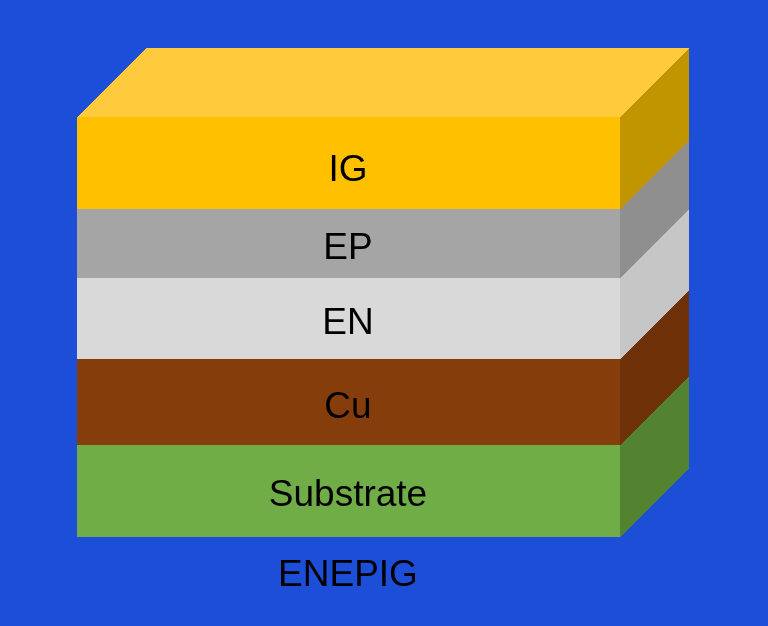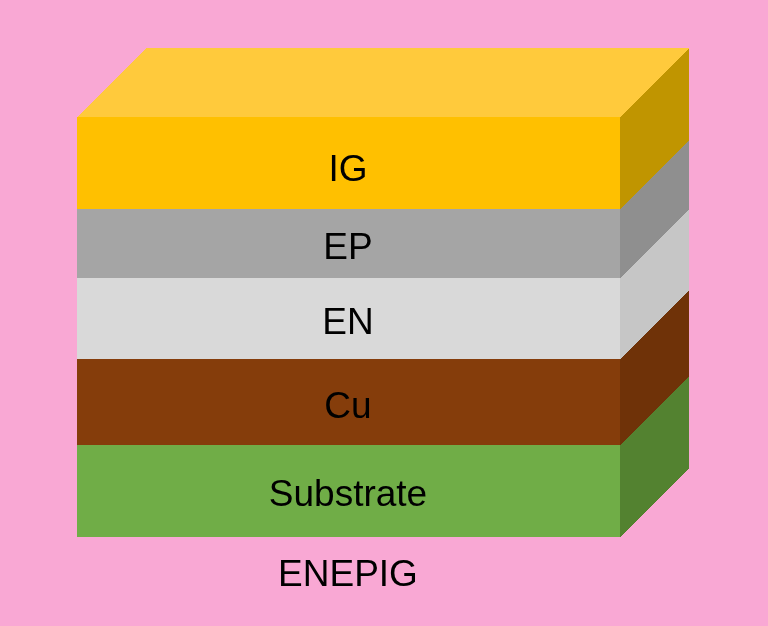--- a/index.html
+++ b/index.html
@@ -4,21 +4,21 @@
 <style>
   html, body {
     margin: 0;
     padding: 0;
     background: #ffffff;
   }
   .canvas {
     position: relative;
     width: 768px;
     height: 626px;
-    background: #f9a8d4;
+    background: #1d4ed8;
     overflow: hidden;
     font-family: "Liberation Sans", sans-serif;
   }
   svg {
     position: absolute;
     left: 0;
     top: 0;
   }
   .layer-label {
     font-family: "Liberation Sans", sans-serif;

